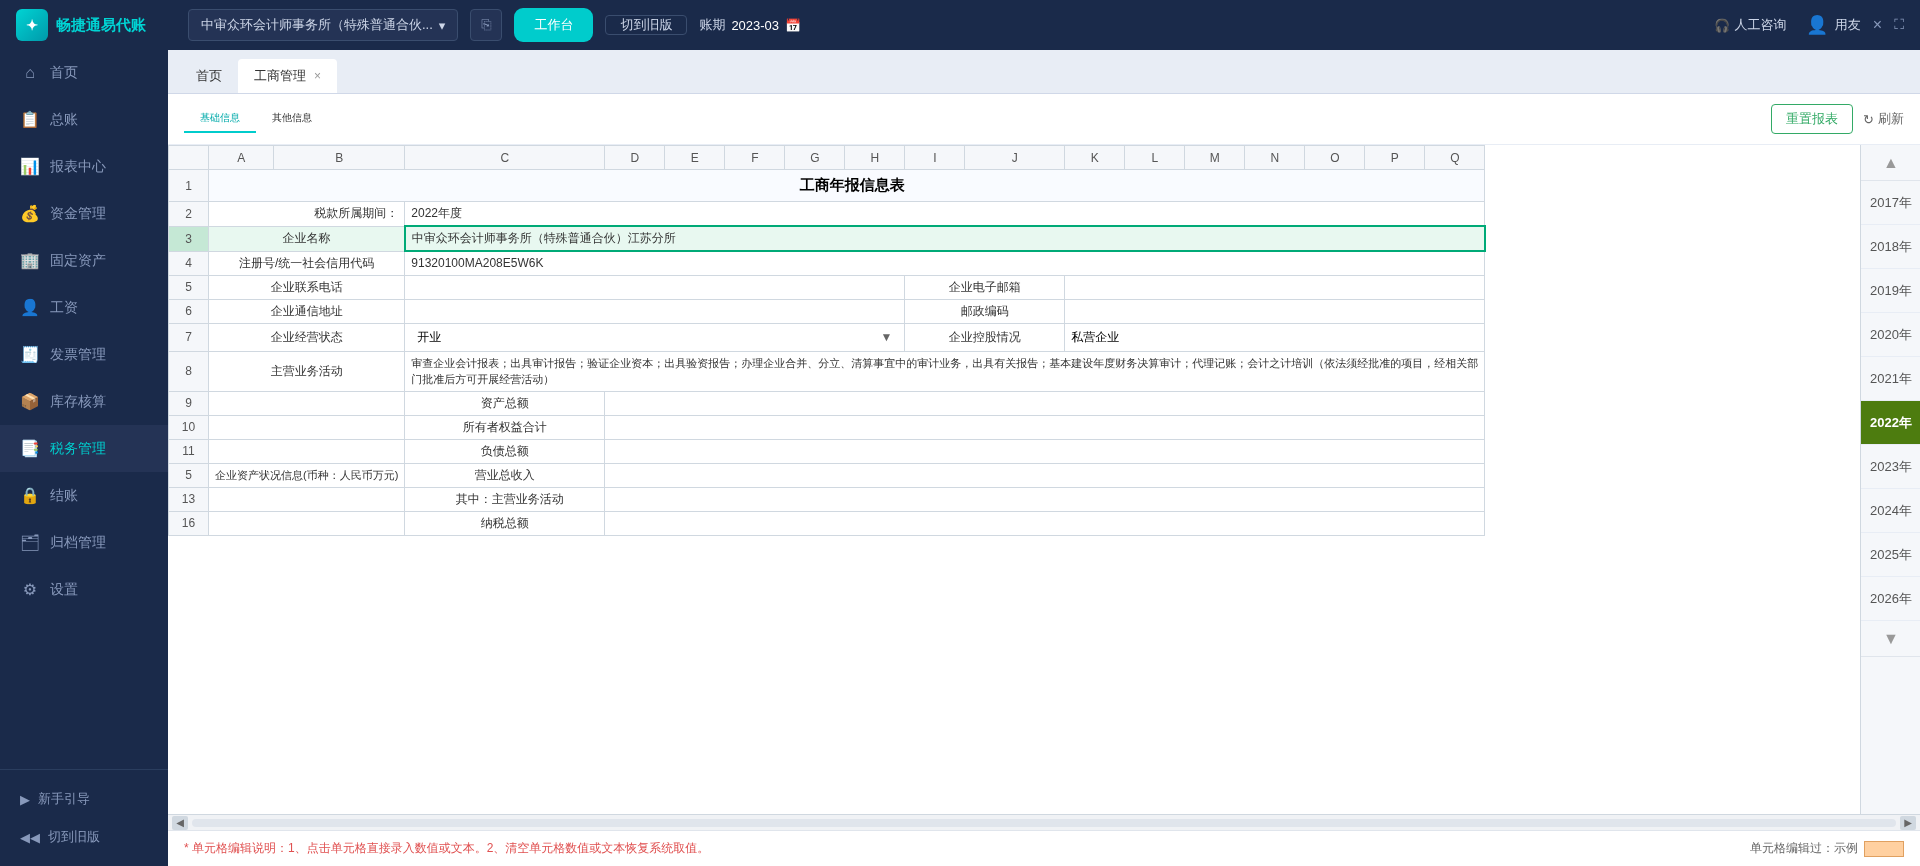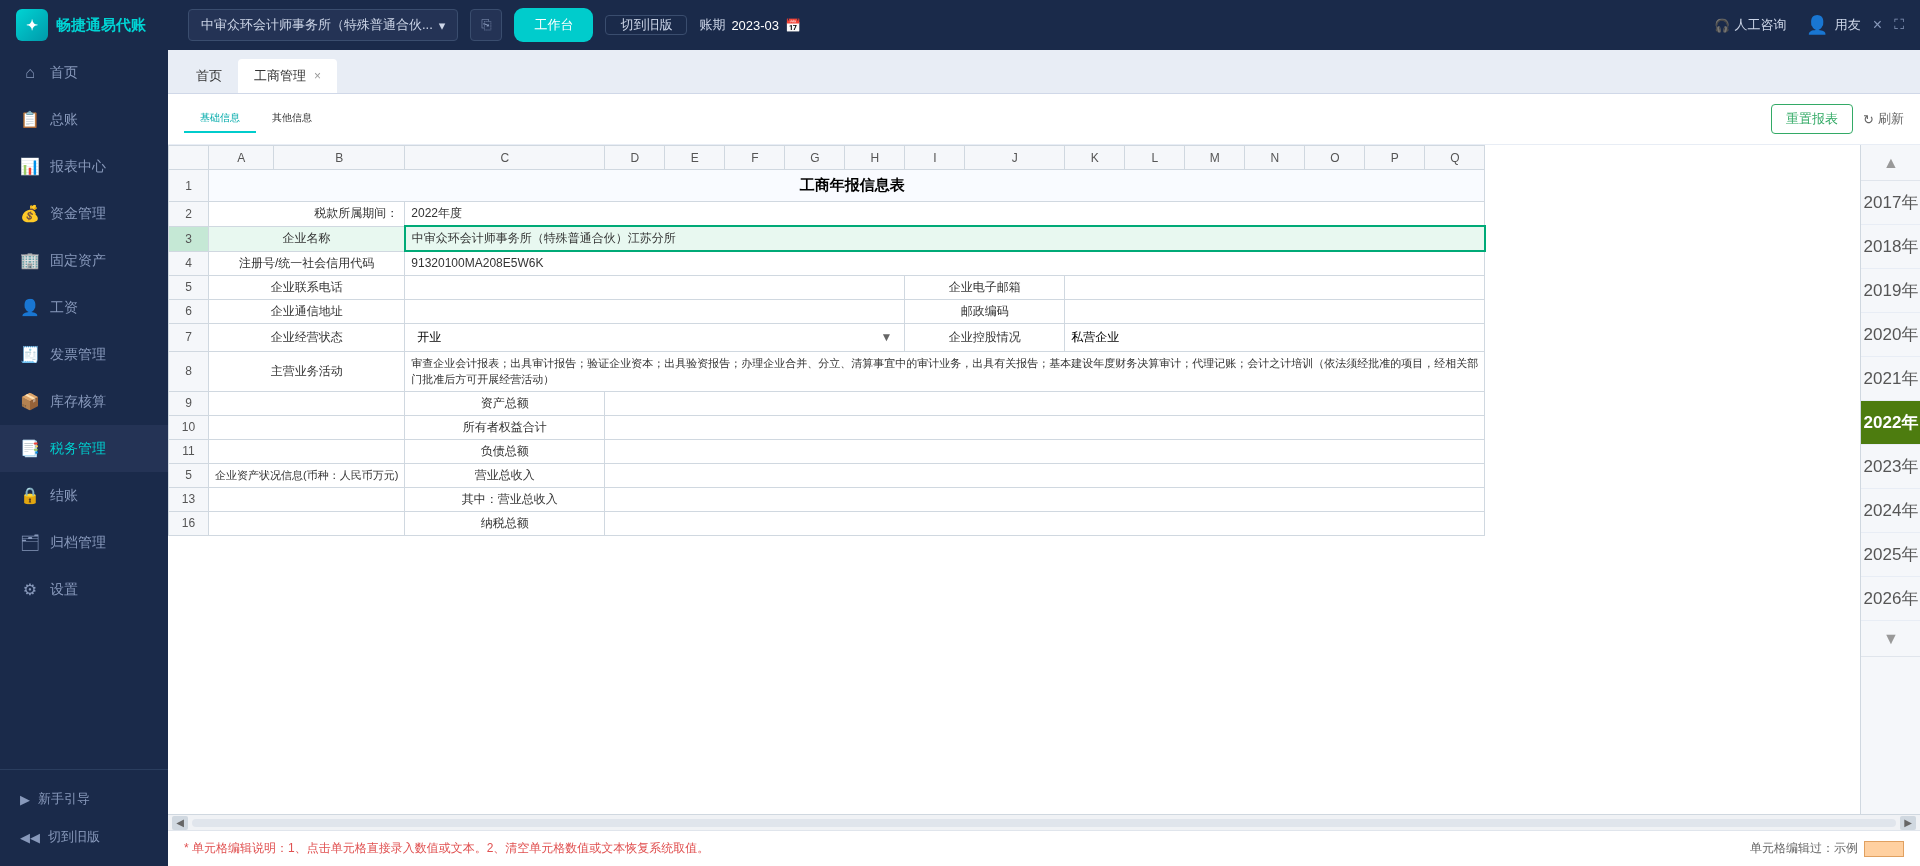--- a/index.html
+++ b/index.html
@@ -225,21 +225,21 @@
     .year-nav-btn {
       width: 100%; height: 36px;
       display: flex; align-items: center; justify-content: center;
       cursor: pointer; color: #999; background: #f5f7fa;
       border: none; border-bottom: 1px solid #e0e5ec;
       font-size: 16px;
     }
     .year-item {
       width: 60px; height: 44px;
       display: flex; align-items: center; justify-content: center;
-      cursor: pointer; color: #555; font-size: 17px;
+      cursor: pointer; color: #555; font-size: 13px;
       border-bottom: 1px solid #e8edf5;
     }
     .year-item.active {
       background: #4d7c0f; color: white; font-weight: bold;
     }
 
     
     .h-scroll-bar {
       height: 16px; background: #f0f2f5; border-top: 1px solid #d0d8e0;
       display: flex; align-items: center; padding: 0 4px;
@@ -507,21 +507,21 @@
             <tr>
               <td class="row-num">5</td>
               <td colspan="2" class="cell-label" style="white-space:normal;font-size:11px;">企业资产状况信息(币种：人民币万元)</td>
               <td class="cell-label">营业总收入</td>
               <td colspan="14"></td>
             </tr>
 
             <tr>
               <td class="row-num">13</td>
               <td colspan="2"></td>
-              <td class="cell-label" style="padding-left:16px;">其中：营业总收入</td>
+              <td class="cell-label" style="padding-left:16px;">其中：主营业务活动</td>
               <td colspan="14"></td>
             </tr>
 
 
 
             <tr>
               <td class="row-num">16</td>
               <td colspan="2"></td>
               <td class="cell-label">纳税总额</td>
               <td colspan="14"></td>

